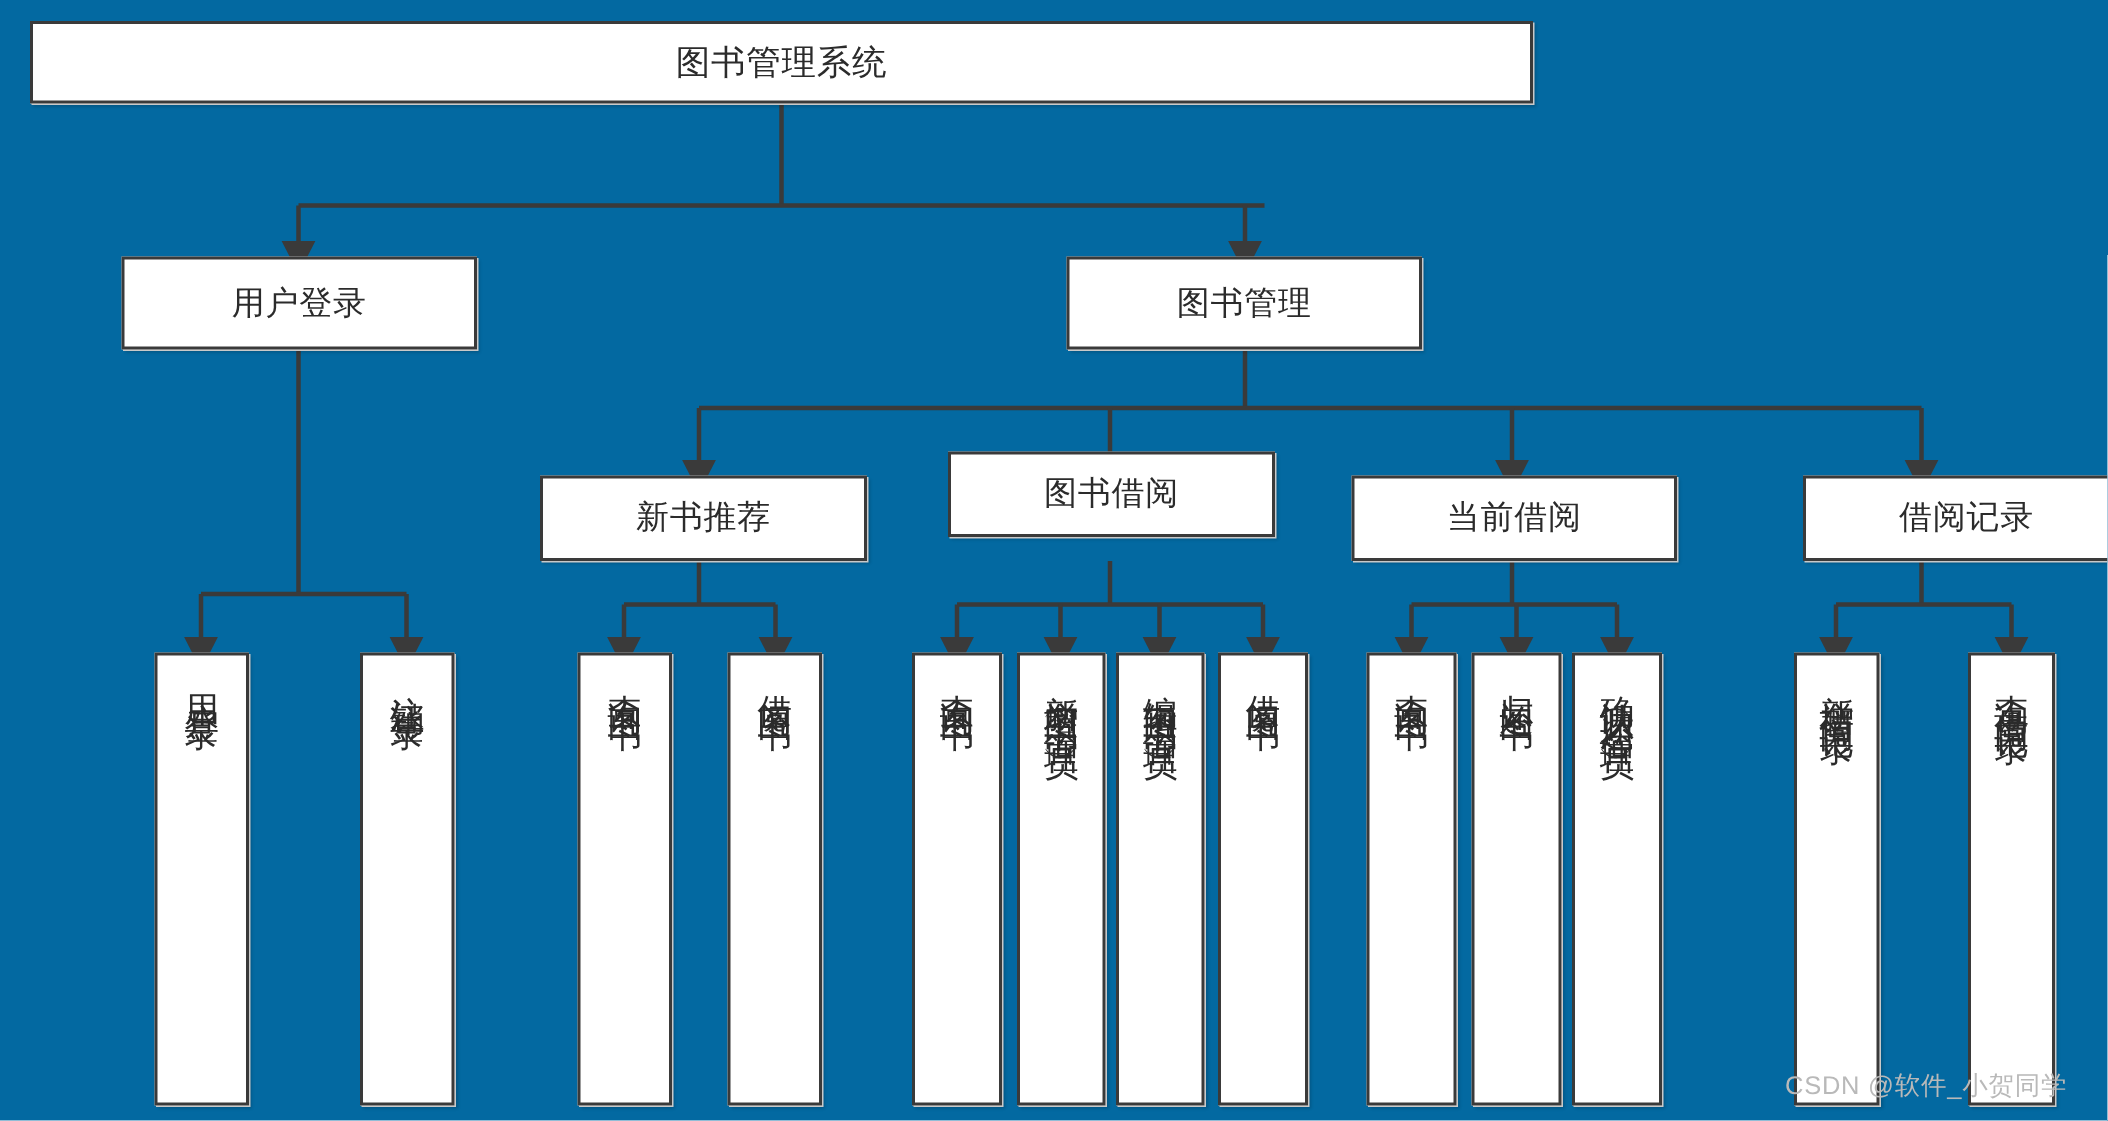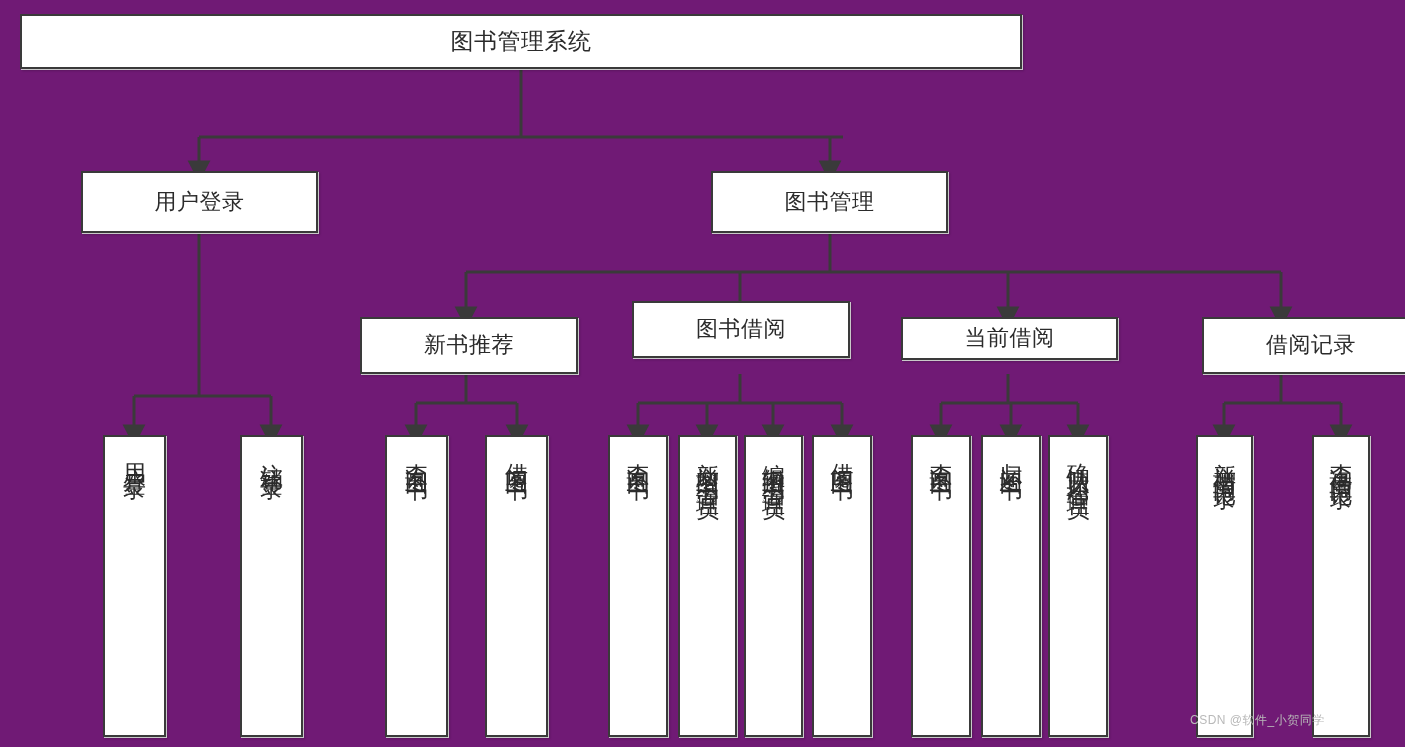--- a/index.html
+++ b/index.html
@@ -7,21 +7,21 @@
     padding: 0;
     background: #ffffff;
   }
   body {
     font-family: "Liberation Sans", "DejaVu Sans", sans-serif;
   }
   #canvas {
     position: relative;
     width: 1405px;
     height: 747px;
-    background: #701a75;
+    background: #0369a1;
     overflow: hidden;
   }
   svg#wires {
     position: absolute;
     left: 0;
     top: 0;
     width: 1405px;
     height: 747px;
     pointer-events: none;
   }
@@ -55,21 +55,21 @@
   }
   .node.v .label {
     writing-mode: vertical-rl;
     text-orientation: upright;
     font-size: 23px;
     letter-spacing: 5px;
     line-height: 1;
   }
   .watermark {
     position: absolute;
-    font-size: 12px;
+    font-size: 17px;
     color: #b9b9b9;
     white-space: nowrap;
     letter-spacing: 0.5px;
   }
 </style>
 </head>
 <body>
 
 <div id="canvas">
 
@@ -134,21 +134,21 @@
   <div class="node h" style="left:360px; top:317px; width:218px; height:57px;">
     <span class="label">新书推荐</span>
   </div>
 
   <div class="node h" style="left:711px; top:171px; width:237px; height:62px;">
     <span class="label">图书管理</span>
   </div>
   <div class="node h" style="left:632px; top:301px; width:218px; height:57px;">
     <span class="label">图书借阅</span>
   </div>
-  <div class="node h" style="left:901px; top:317px; width:217px; height:43px;">
+  <div class="node h" style="left:901px; top:317px; width:217px; height:57px;">
     <span class="label">当前借阅</span>
   </div>
   <div class="node h" style="left:1172px; top:317px; width:218px; height:57px;margin-left:30px;">
     <span class="label">借阅记录</span>
   </div>
 
   <div class="node v" style="left:103px; top:435px; width:63px; height:302px;">
     <span class="label">用户登录</span>
   </div>
   <div class="node v" style="left:240px; top:435px; width:63px; height:302px;">

